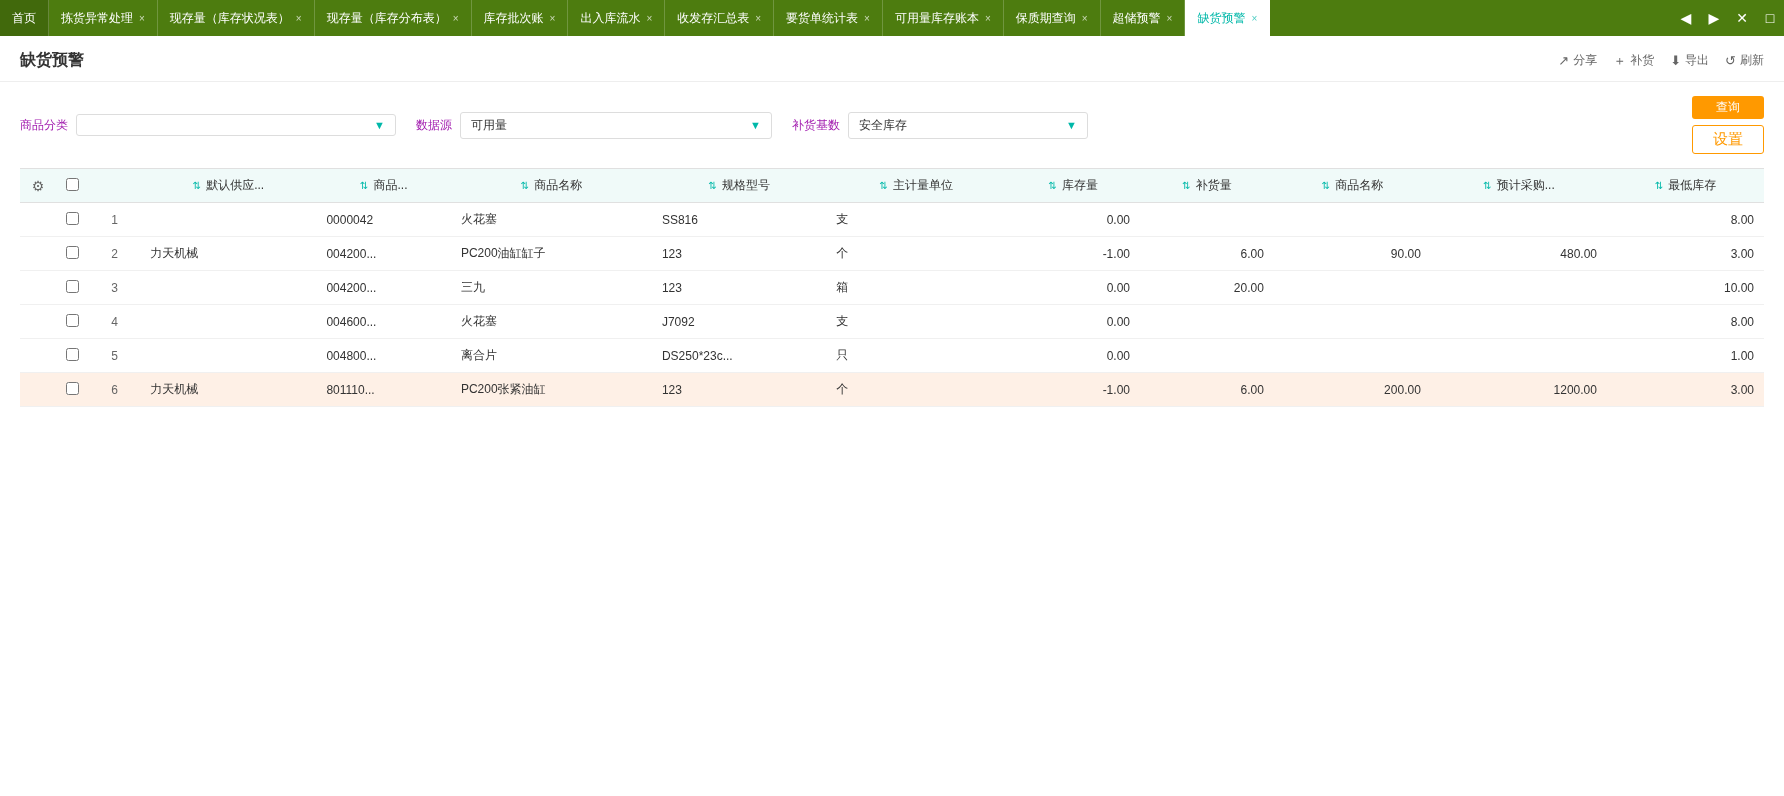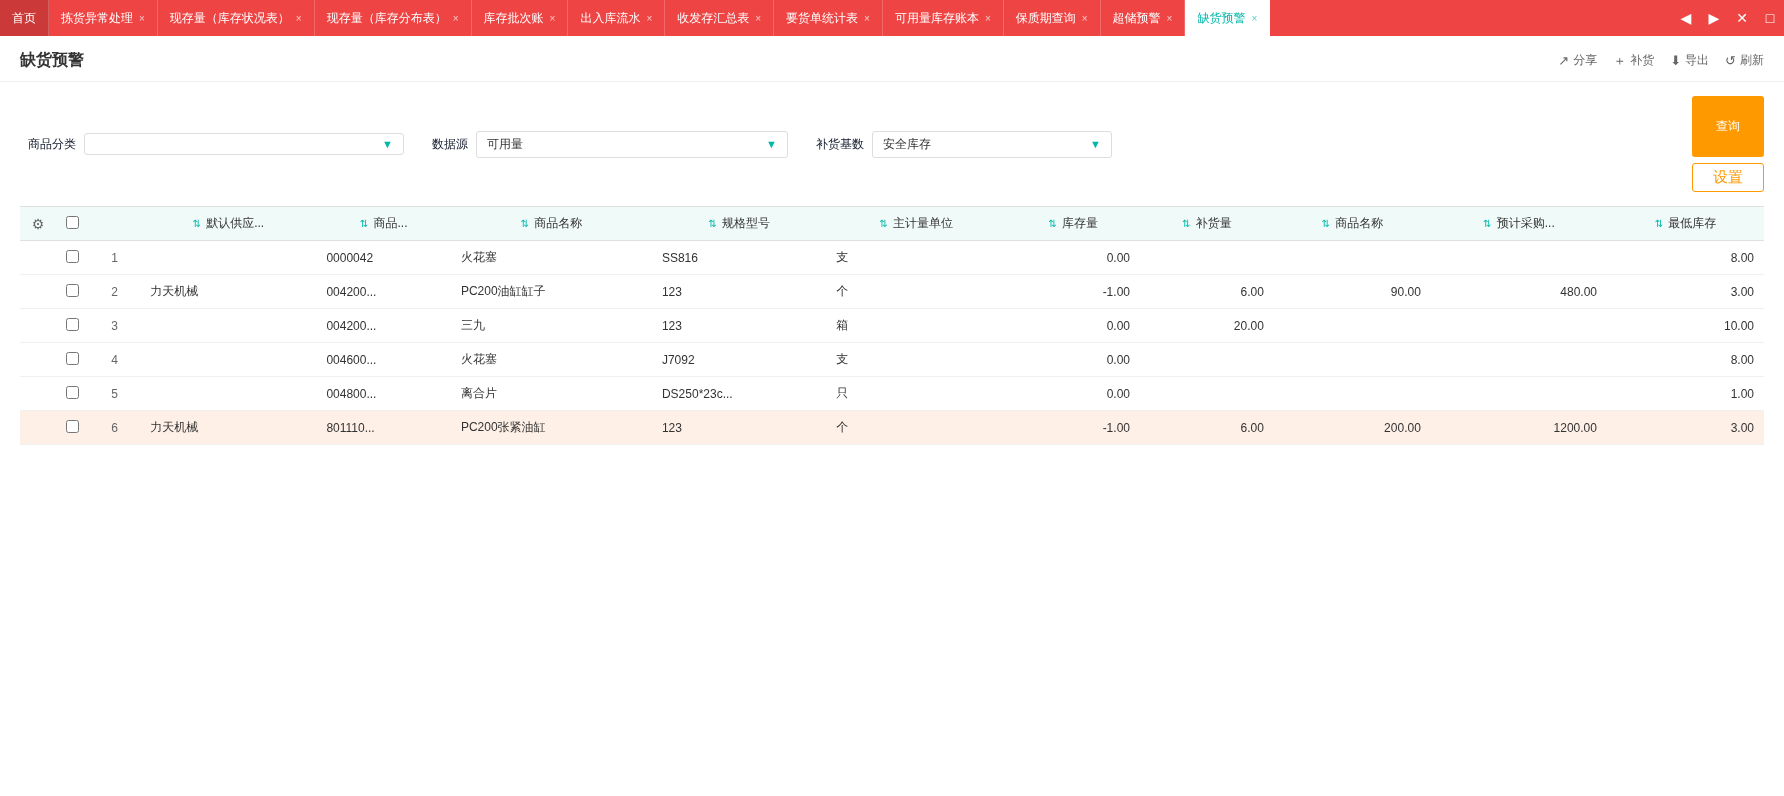--- a/index.html
+++ b/index.html
@@ -2,21 +2,21 @@
 <html><head>
   <meta charset="utf-8">
   <style>
     * { box-sizing: border-box; margin: 0; padding: 0; }
     body { font-family: 'Microsoft YaHei', Arial, sans-serif; font-size: 12px; background: #f5f5f5; color: #333; }
 
     
     .top-nav {
       display: flex;
       align-items: center;
-      background: #ef4444;
+      background: #4d7c0f;
       height: 36px;
       overflow: hidden;
       position: relative;
     }
     .top-nav .nav-tab {
       display: flex;
       align-items: center;
       padding: 0 12px;
       height: 36px;
       color: #fff;
@@ -94,24 +94,23 @@
       padding: 14px 20px;
       gap: 20px;
       flex-wrap: wrap;
     }
     .filter-group {
       display: flex;
       align-items: center;
       gap: 8px;
     }
     .filter-label {
-      color: #0f172a;
+      color: #a21caf;
       font-size: 12px;
       white-space: nowrap;
-      margin-left: 8px;
     }
     .filter-select {
       display: flex;
       align-items: center;
       border: 1px solid #ddd;
       border-radius: 3px;
       padding: 4px 10px;
       min-width: 200px;
       cursor: pointer;
       background: #fff;
@@ -136,21 +135,21 @@
       margin-left: auto;
       display: flex;
       flex-direction: column;
       gap: 6px;
     }
     .btn-query {
       background: #f90;
       color: #fff;
       border: none;
       border-radius: 3px;
-      padding: 22px 20px;
+      padding: 3px 20px;
       cursor: pointer;
       font-size: 12px;
       font-family: Liberation Sans, sans-serif;
       text-align: center;
     }
     .btn-settings {
       background: #fff;
       color: #f90;
       border: 1px solid #f90;
       border-radius: 3px;

